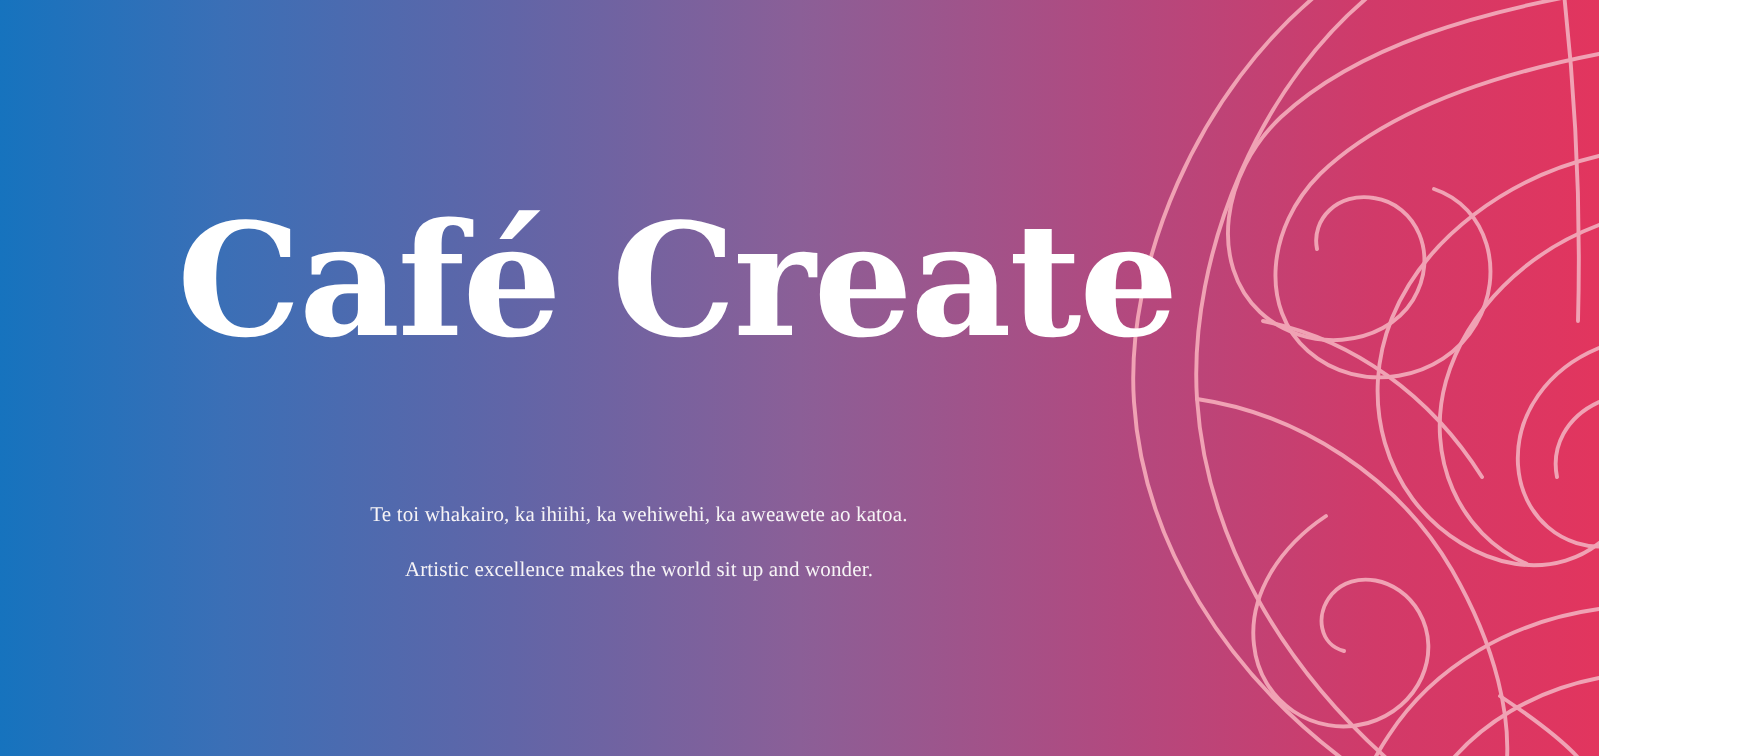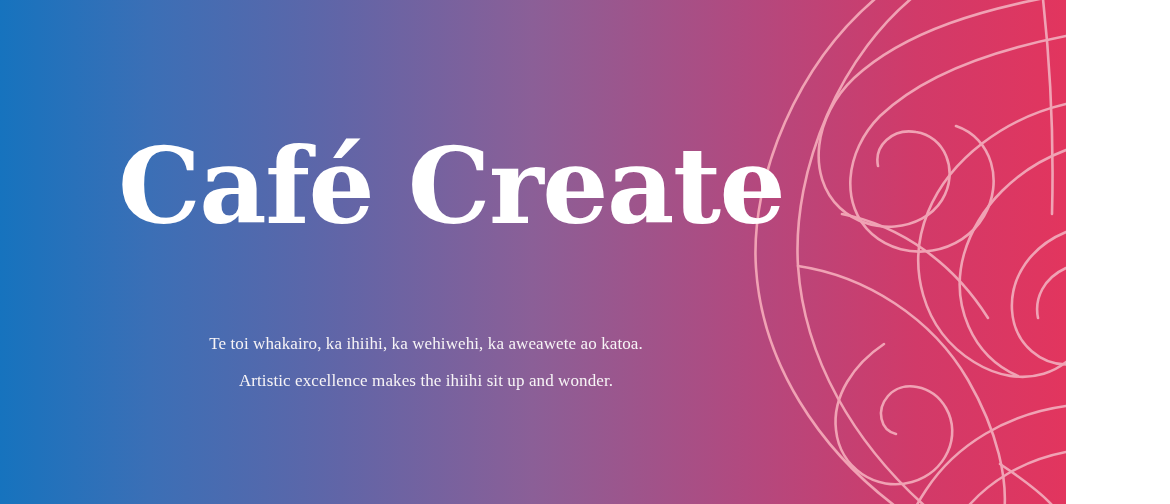--- a/index.html
+++ b/index.html
@@ -65,21 +65,21 @@
   }
 
   .tagline {
     position: absolute;
     left: 0;
     top: 325px;
     width: 852px;
     text-align: center;
     color: #f7f4f6;
     font-family: "Liberation Serif", "DejaVu Serif", serif;
-    font-size: 17px;
+    font-size: 14px;
     line-height: 37px;
     font-weight: 400;
     letter-spacing: 0.1px;
   }
   .tagline-line {
     display: block;
     white-space: nowrap;
   }
 </style>
 </head>
@@ -122,17 +122,17 @@
       </g>
     </svg>
   </div>
 
   <div class="content">
 
     <h1 class="title">Café Create</h1>
 
     <div class="tagline">
       <span class="tagline-line">Te toi whakairo, ka ihiihi, ka wehiwehi, ka aweawete ao katoa.</span>
-      <span class="tagline-line">Artistic excellence makes the ihiihi sit up and wonder.</span>
+      <span class="tagline-line">Artistic excellence makes the world sit up and wonder.</span>
     </div>
 
   </div>
 </div>
 
 </body></html>

